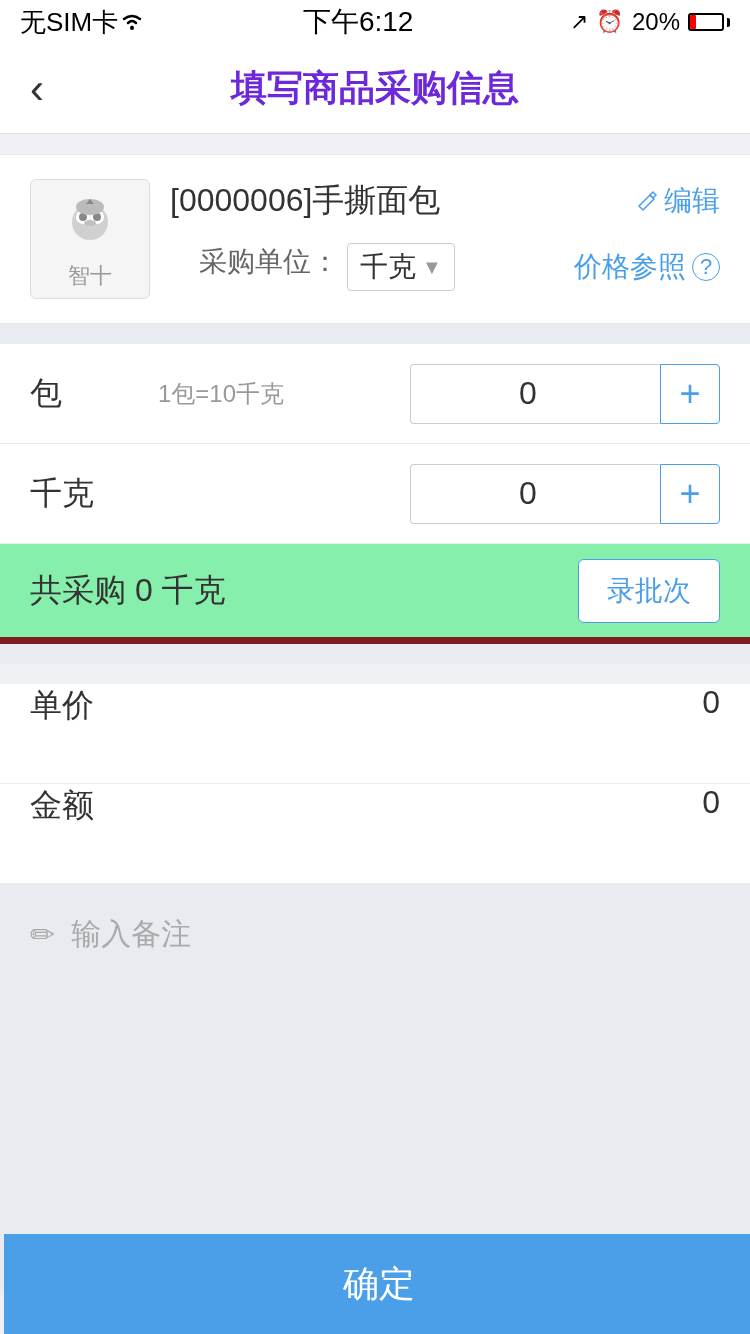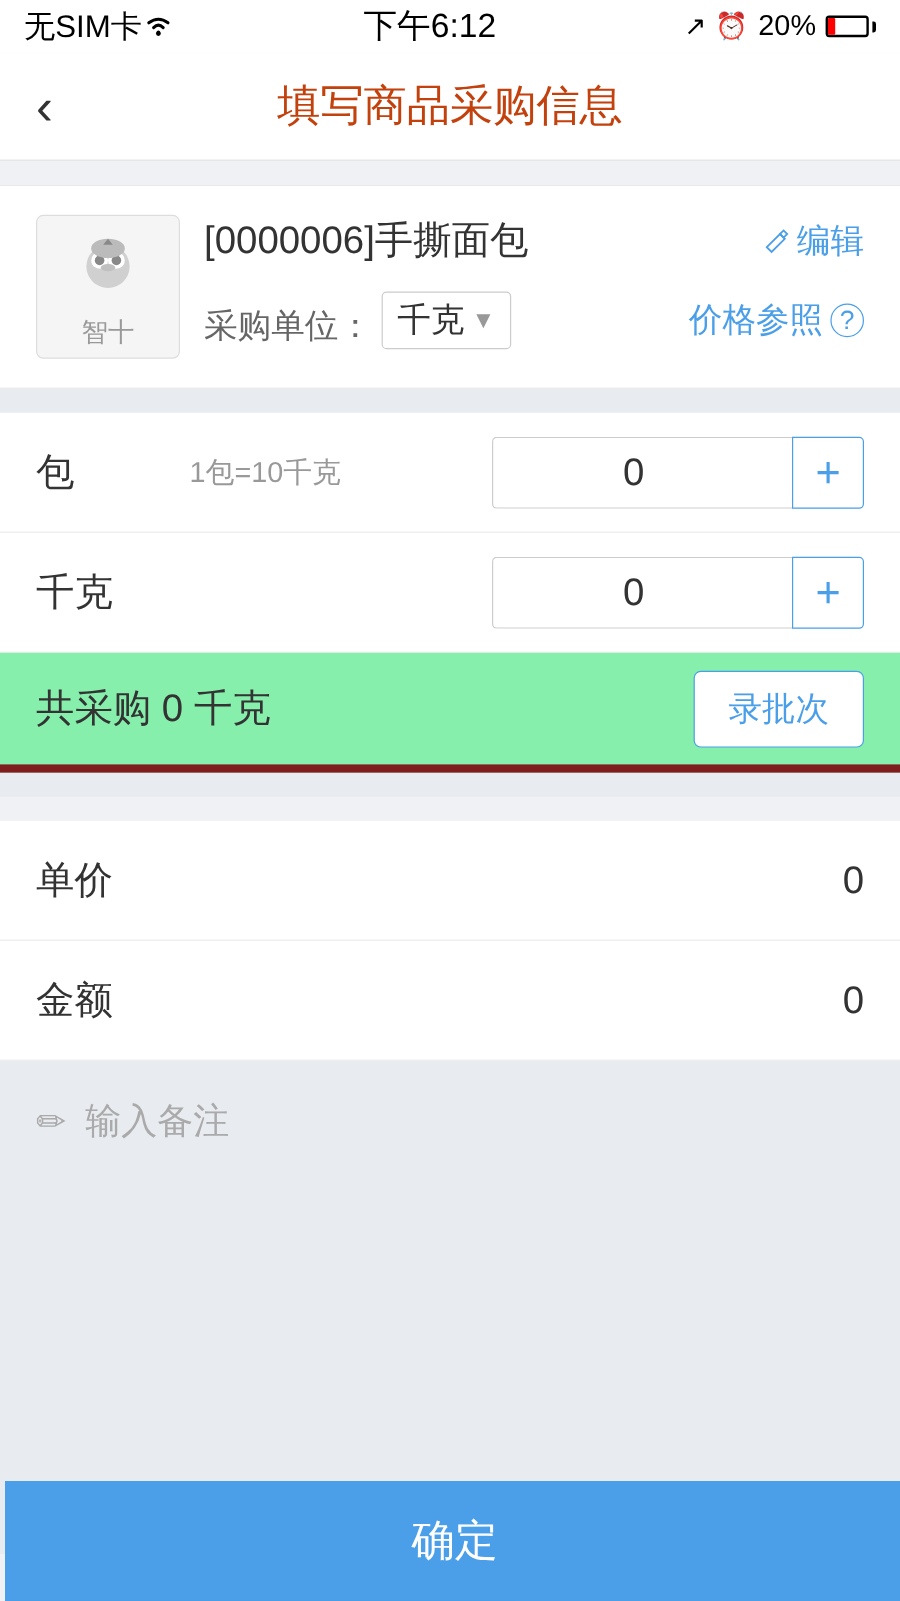--- a/index.html
+++ b/index.html
@@ -56,22 +56,22 @@
     }
     .nav-back {
       position: absolute;
       left: 30px;
       font-size: 42px;
       color: #333;
       cursor: pointer;
     }
     .nav-title {
       font-size: 36px;
-      font-weight: 400;
-      color: #c2410c;
+      font-weight: 700;
+      color: #6d28d9;
     }
 
     
     .product-card {
       background: #fff;
       margin-top: 20px;
       padding: 24px 30px;
       display: flex;
       align-items: flex-start;
       gap: 20px;
@@ -234,21 +234,20 @@
       cursor: pointer;
     }
 
     
     .price-section {
       background: #fff;
       margin-top: 20px;
     }
     .price-row {
       display: flex;
-      align-items: center;
       justify-content: space-between;
       padding: 0 30px;
       height: 100px;
       border-bottom: 1px solid #ebebeb;
     }
     .price-row-label {
       font-size: 32px;
       color: #333;
     }
     .price-row-value {
@@ -349,21 +348,21 @@
       <span class="product-name">[0000006]手撕面包</span>
       <span class="edit-btn">
         <svg width="22" height="22" viewBox="0 0 22 22" style="vertical-align:middle">
           <path d="M3 16 L14 5 L18 9 L7 20 Z" stroke="#4a9fe8" stroke-width="1.5" fill="none"></path>
           <path d="M14 5 L17 2 L20 5 L17 8 Z" stroke="#4a9fe8" stroke-width="1.5" fill="none"></path>
         </svg>
         <span>编辑</span>
       </span>
     </div>
     <div class="product-unit-row">
-      <div style="display:flex; align-items:flex-end; gap:8px;">
+      <div style="display:flex; align-items:flex-start; gap:8px;margin-left:29px;">
         <span class="unit-label">采购单位：</span>
         <div class="unit-select">
           <span>千克</span>
           <span class="unit-select-arrow">▼</span>
         </div>
       </div>
       <div class="price-ref">
         <span>价格参照</span>
         <span style="border:1px solid #4a9fe8; border-radius:50%; width:28px; height:28px; display:flex; align-items:center; justify-content:center; font-size:22px;">?</span>
       </div>

